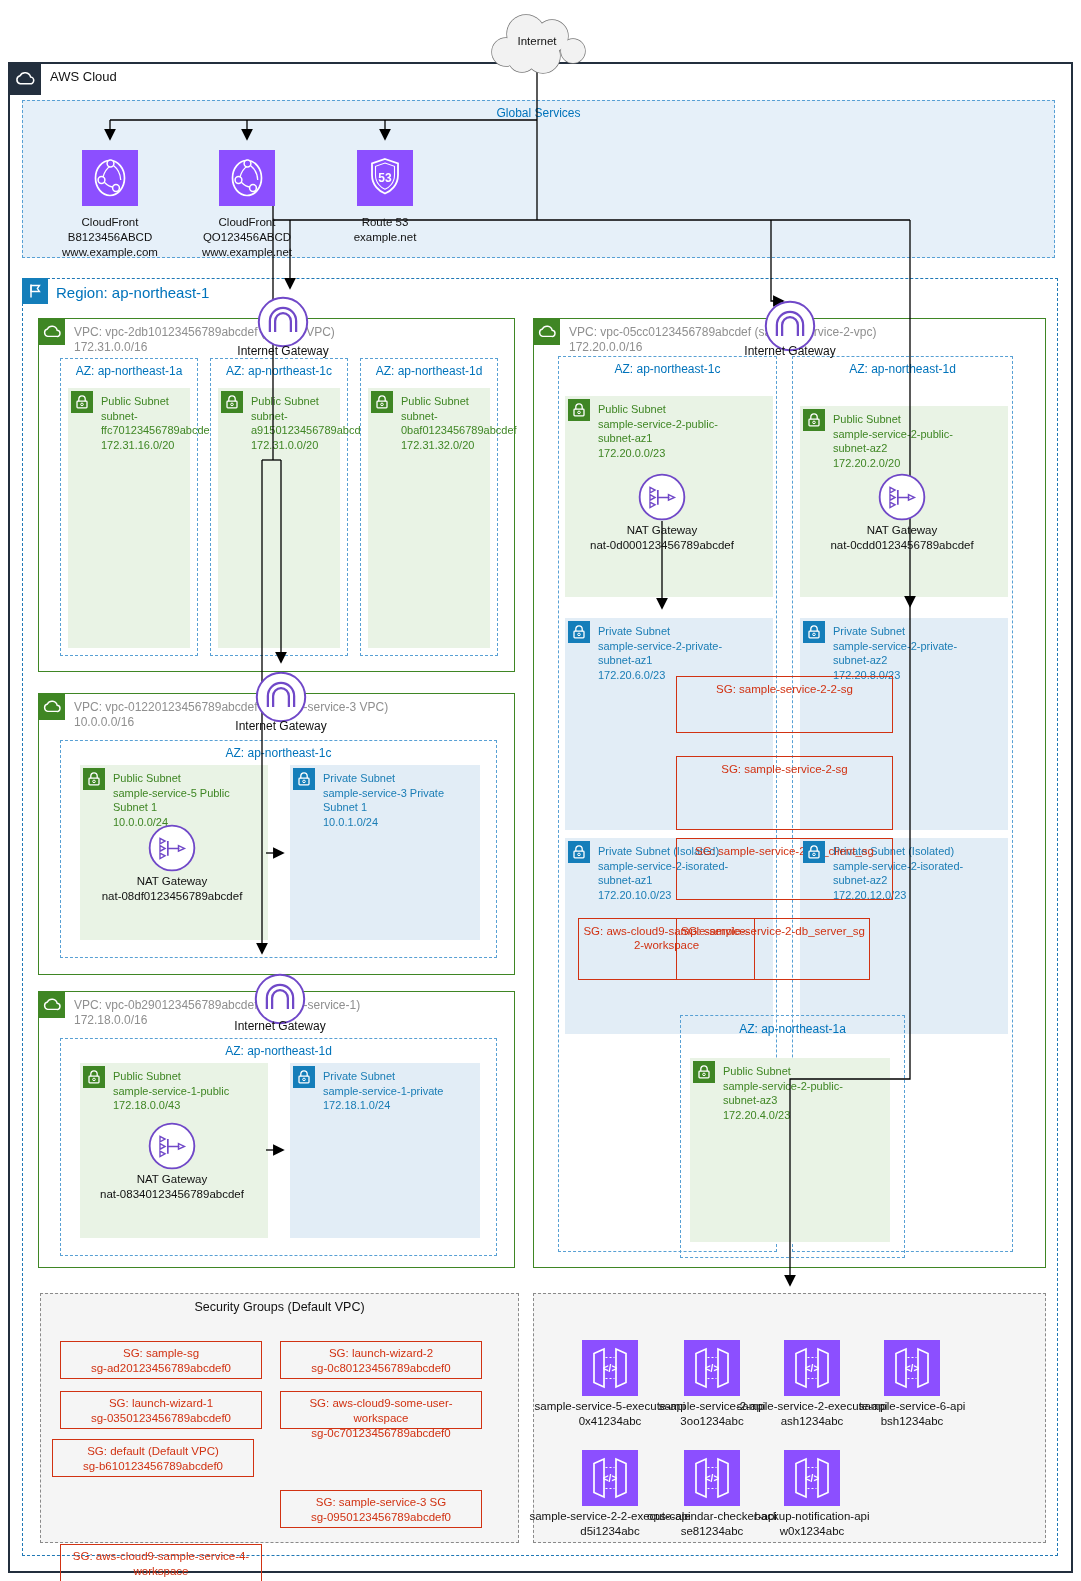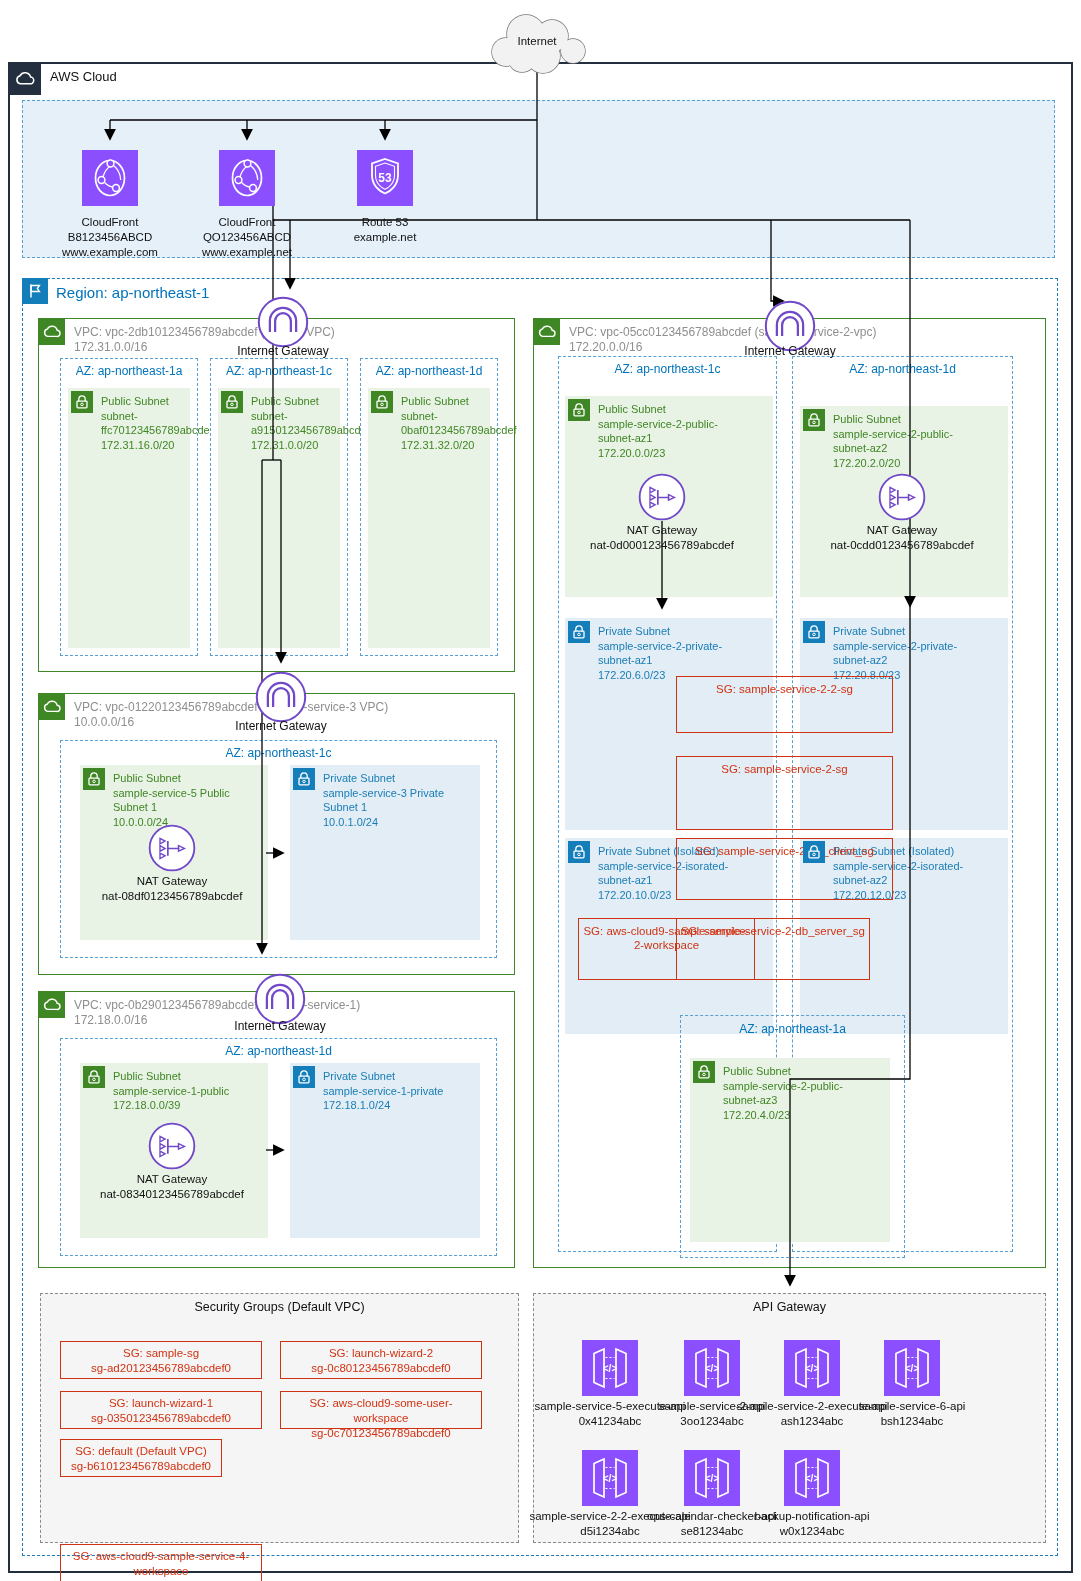--- a/index.html
+++ b/index.html
@@ -77,33 +77,33 @@
 
   <div class="abs" style="left:8px;top:62px;width:1065px;height:1511px;border:2px solid #232f3e"></div>
   <div class="abs icon-sq" style="left:8px;top:62px;width:33px;height:33px;background:#232f3e">
     <svg width="24" height="24">
         <use href="#sym-cloud20"></use>
       </svg>
   </div>
   <div class="abs black12" style="left:50px;top:69px;font-size:13px">AWS Cloud</div>
 
   <div class="abs" style="left:22px;top:100px;width:1033px;height:158px;background:#e6f0f9;border:1.3px dashed #58a0d4"></div>
+  <div class="abs azl tc" style="left:22px;top:106px;width:1033px">Global Services</div>
 
   <div class="abs" style="left:22px;top:278px;width:1036px;height:1278px;border:1.4px dashed #1f78b5"></div>
   <div class="abs icon-sq" style="left:22px;top:278px;width:26px;height:26px;background:#147eba">
     <svg width="20" height="20">
         <use href="#sym-flag"></use>
       </svg>
   </div>
   <div class="abs azl" style="left:56px;top:284px;font-size:15px">Region: ap-northeast-1</div>
 
   <div class="abs section" style="left:40px;top:1293px;width:479px;height:250px"></div>
   <div class="abs black12 tc" style="left:40px;top:1300px;width:479px;font-size:12.5px">Security Groups (Default VPC)</div>
   <div class="abs section" style="left:533px;top:1293px;width:513px;height:250px"></div>
-  <div class="abs black12 tc" style="left:533px;top:1300px;width:513px;font-size:12.5px">API Gateway</div>
 
   <div class="abs vpc" style="left:38px;top:318px;width:477px;height:354px"></div>
   <div class="abs icon-sq" style="left:38px;top:318px;width:27px;height:27px;background:#3f8624">
     <svg width="22" height="22">
         <use href="#sym-cloud20"></use>
       </svg>
   </div>
   <div class="abs grayl" style="left:74px;top:325px">VPC: vpc-2db10123456789abcdef (Default VPC)</div>
   <div class="abs grayl" style="left:74px;top:340px">172.31.0.0/16</div>
 
@@ -237,21 +237,21 @@
       </svg>
   </div>
   <div class="abs grayl" style="left:74px;top:998px">VPC: vpc-0b290123456789abcdef (sample-service-1)</div>
   <div class="abs grayl" style="left:74px;top:1013px">172.18.0.0/16</div>
   <div class="abs azbox" style="left:60px;top:1038px;width:437px;height:218px"></div>
   <div class="abs azl tc" style="left:60px;top:1044px;width:437px">AZ: ap-northeast-1d</div>
   <div class="abs pub" style="left:80px;top:1063px;width:188px;height:175px"></div>
   <div class="abs t green" style="left:113px;top:1069px">
     <div>Public Subnet</div>
       <div>sample-service-1-public</div>
-    <div>172.18.0.0/39</div>
+    <div>172.18.0.0/43</div>
   </div>
   <div class="abs priv" style="left:290px;top:1063px;width:190px;height:175px"></div>
   <div class="abs t blue" style="left:323px;top:1069px">
     <div>Private Subnet</div>
       <div>sample-service-1-private</div>
     <div>172.18.1.0/24</div>
   </div>
 
   <svg class="abs" width="1081" height="1581" style="left:0;top:0">
     <defs>
@@ -442,27 +442,31 @@
       <div>sg-0c80123456789abcdef0</div>
   </div>
   <div class="abs sgitem" style="left:60px;top:1391px;width:202px;height:38px">
     <div>SG: launch-wizard-1</div>
       <div>sg-0350123456789abcdef0</div>
   </div>
   <div class="abs sgitem" style="left:280px;top:1391px;width:202px;height:38px">
     <div>SG: aws-cloud9-some-user-workspace</div>
       <div>sg-0c70123456789abcdef0</div>
   </div>
-  <div class="abs sgitem" style="left:60px;top:1439px;width:162px;height:38px">
+  <div class="abs sgitem" style="left:52px;top:1439px;width:202px;height:38px">
     <div>SG: default (Default VPC)</div>
       <div>sg-b610123456789abcdef0</div>
   </div>
   <div class="abs sgitem" style="left:60px;top:1544px;width:202px;height:38px">
     <div>SG: aws-cloud9-sample-service-4-workspace</div>
       <div>sg-0250123456789abcdef0</div>
+  </div>
+  <div class="abs sgitem" style="left:280px;top:1490px;width:202px;height:38px">
+    <div>SG: sample-service-3 SG</div>
+      <div>sg-0950123456789abcdef0</div>
   </div>
 
   <div class="abs icon-sq" style="left:582px;top:1340px;width:56px;height:56px;background:#8c4fff">
       <svg width="56" height="56">
         <use href="#sym-api"></use>
       </svg>
     </div>
   <div class="abs apiname" style="left:500px;top:1399px;width:220px">sample-service-5-execute-api</div>
   <div class="abs apiname" style="left:500px;top:1414px;width:220px">0x41234abc</div>
   <div class="abs icon-sq" style="left:684px;top:1340px;width:56px;height:56px;background:#8c4fff">

